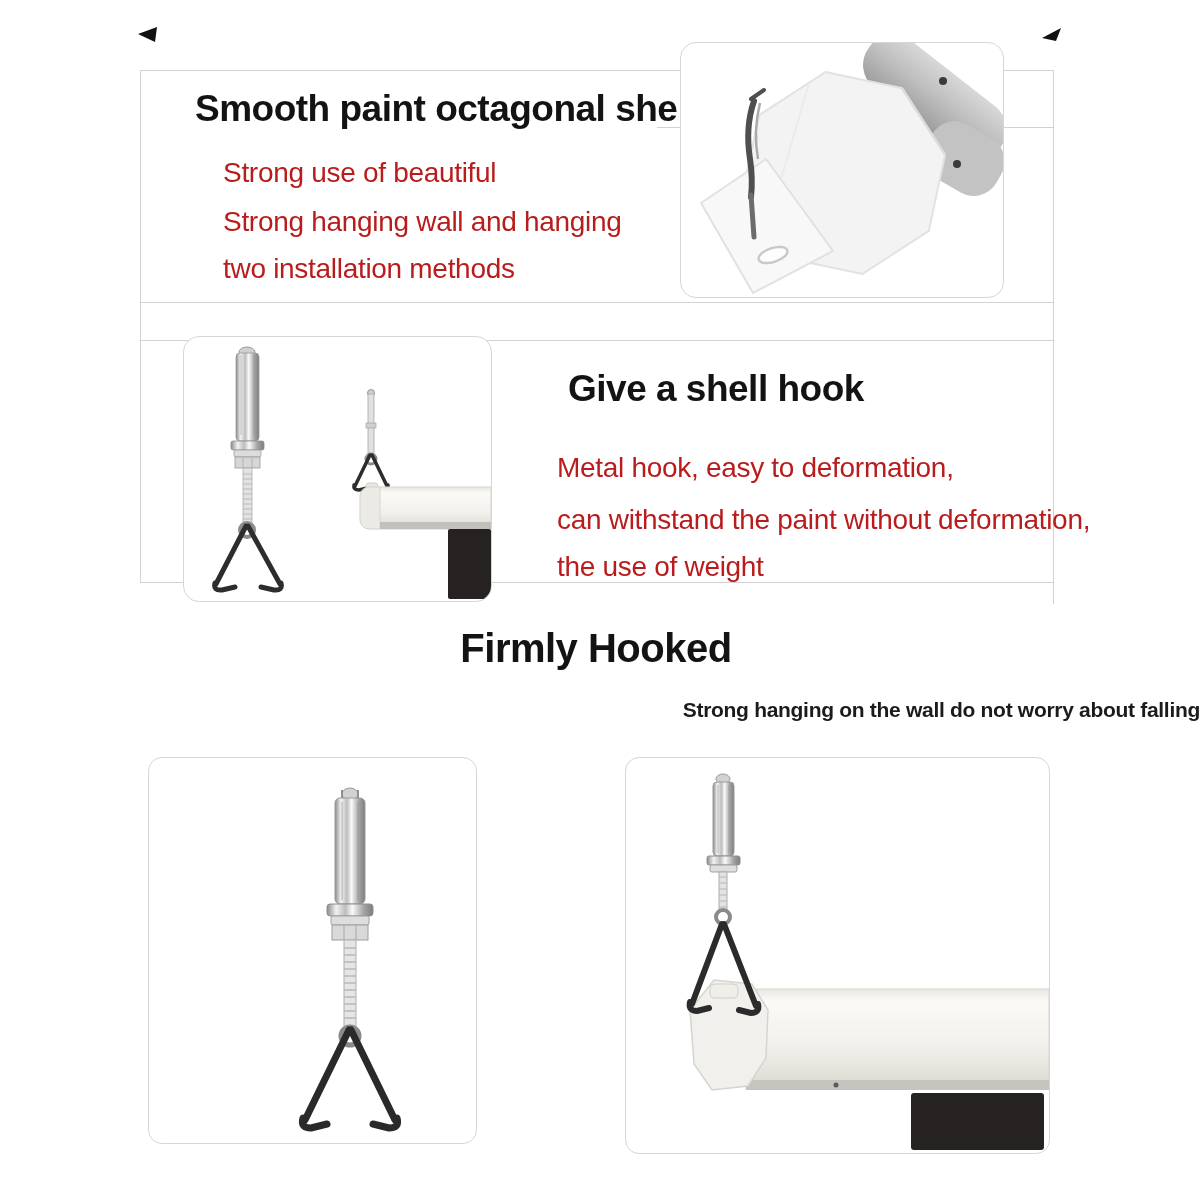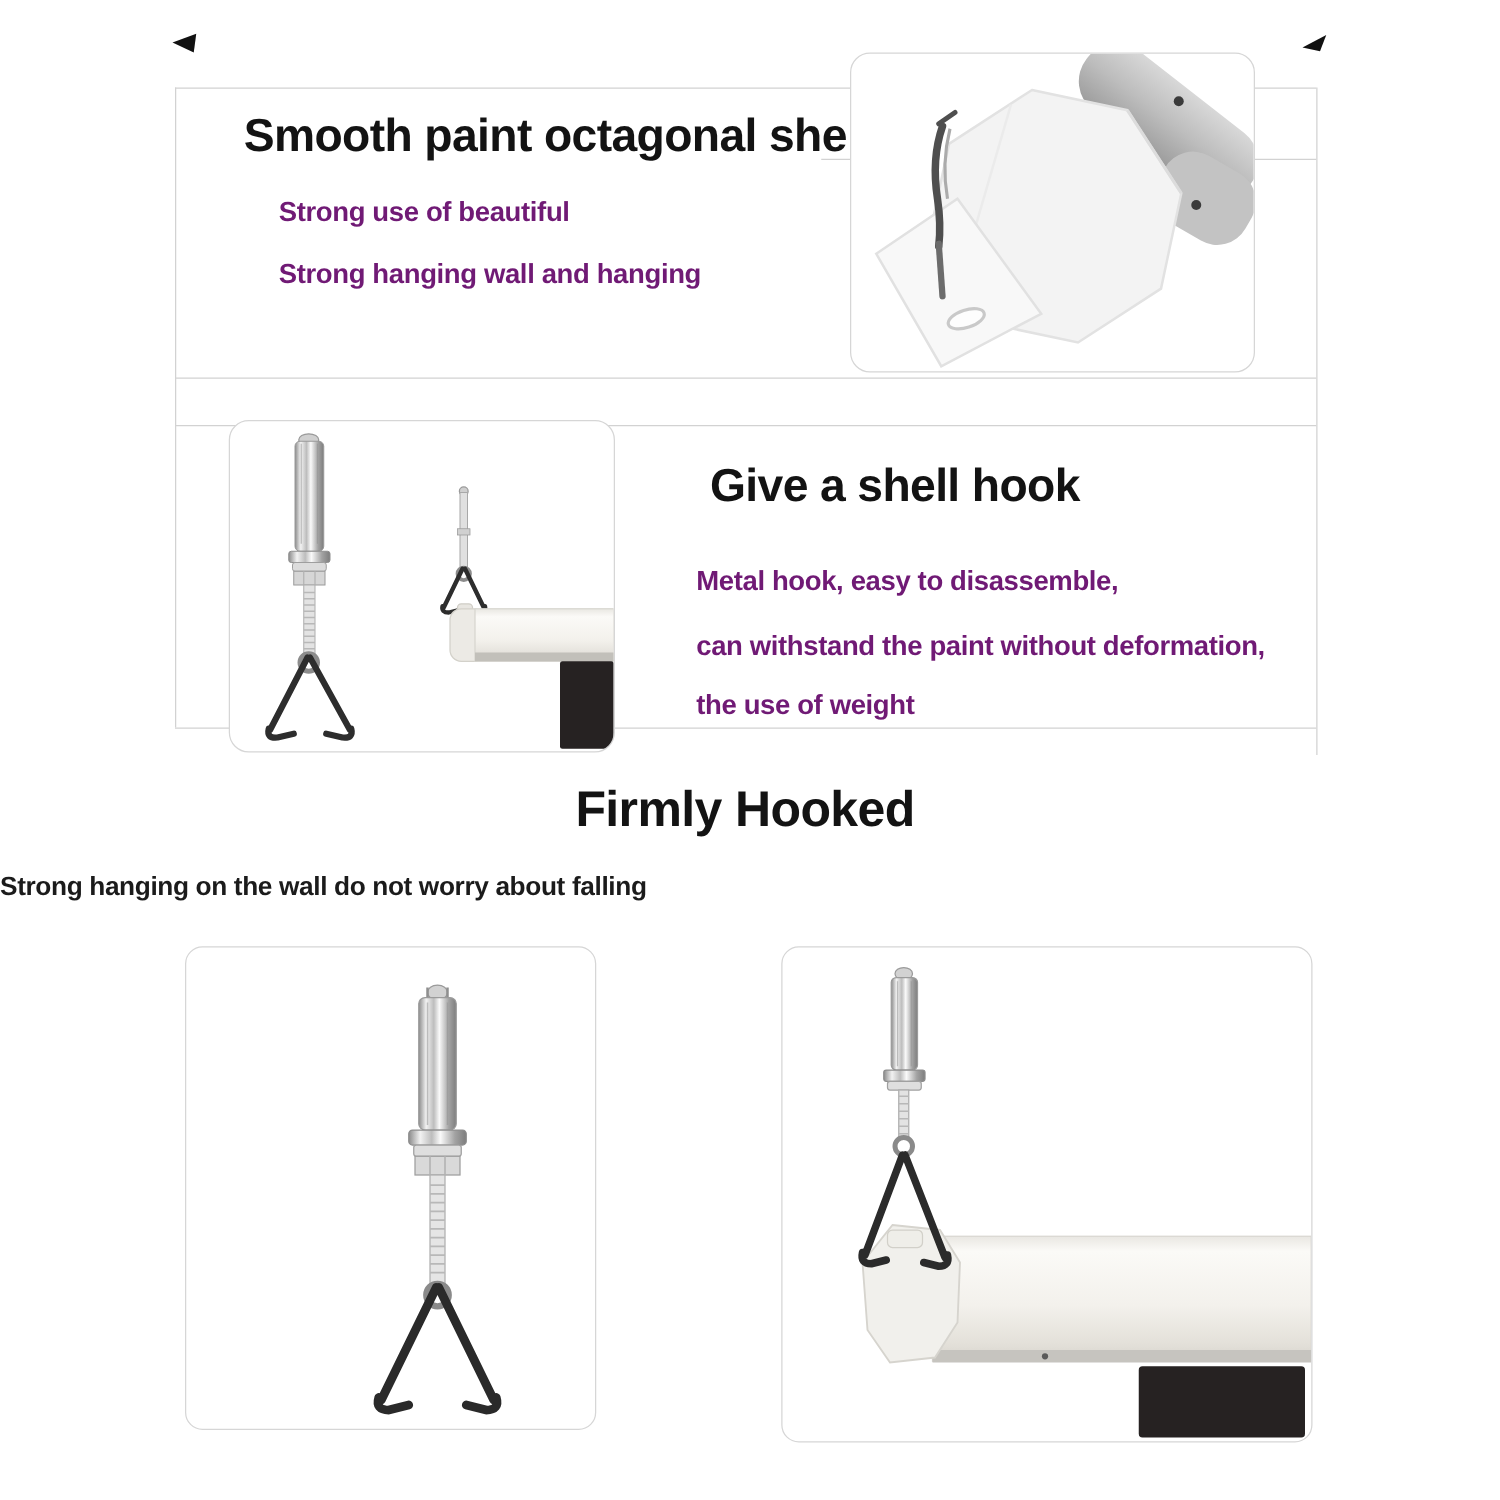--- a/index.html
+++ b/index.html
@@ -6,34 +6,34 @@
   .canvas{
     position:relative;width:1200px;height:1200px;background:#ffffff;
     font-family:"Liberation Sans",sans-serif;color:#141414;overflow:hidden;
   }
   .gline{position:absolute;background:#d2d2d2;z-index:0;}
   .h1{
     position:absolute;font-size:37px;font-weight:600;letter-spacing:-0.5px;
     color:#131313;z-index:1;white-space:nowrap;
   }
   .bodyline{
-    position:absolute;font-size:22px;font-weight:700;letter-spacing:-0.3px;
-    color:#701a75;z-index:1;white-space:nowrap;
+    position:absolute;font-size:28px;font-weight:400;letter-spacing:-0.3px;
+    color:#b91c1c;z-index:1;white-space:nowrap;
   }
   .card{
     position:absolute;background:#ffffff;border:1.5px solid #d6d6d6;
     overflow:hidden;z-index:2;
   }
   .card svg{display:block;}
   .center-title{
     position:absolute;left:0;right:0;text-align:center;font-size:40px;
     font-weight:600;letter-spacing:-0.5px;color:#131313;z-index:1;
   }
   .center-sub{
-    position:absolute;left:0;right:0;text-align:left;font-size:21px;
+    position:absolute;left:0;right:0;text-align:right;font-size:21px;
     font-weight:600;letter-spacing:-0.3px;color:#1b1b1b;z-index:1;
   }
   .corner{position:absolute;z-index:3;}
 </style>
 </head>
 <body>
 
 <div class="canvas">
 
   <svg class="corner" style="left:137px;top:26px" width="22" height="18" viewBox="0 0 22 18">
@@ -47,20 +47,21 @@
   <div class="gline" style="left:1053px;top:70px;width:1px;height:534px"></div>
   <div class="gline" style="left:140px;top:70px;width:913px;height:1px"></div>
   <div class="gline" style="left:140px;top:302px;width:913px;height:1px"></div>
   <div class="gline" style="left:140px;top:340px;width:913px;height:1px"></div>
   <div class="gline" style="left:140px;top:582px;width:913px;height:1px"></div>
   <div class="gline" style="left:657px;top:127px;width:396px;height:1px"></div>
 
   <div class="h1" style="left:195px;top:88px">Smooth paint octagonal shell</div>
   <div class="bodyline" style="left:223px;top:157px">Strong use of beautiful</div>
   <div class="bodyline" style="left:223px;top:206px">Strong hanging wall and hanging</div>
+  <div class="bodyline" style="left:223px;top:253px">two installation methods</div>
 
   <div class="card" style="left:680px;top:42px;width:322px;height:254px;border-radius:16px">
     <svg width="322" height="254" viewBox="0 0 322 254">
       <defs>
         <linearGradient id="arm1" x1="0" y1="0" x2="0" y2="1">
           <stop offset="0" stop-color="#d8d8d8"></stop>
             <stop offset="0.5" stop-color="#bdbdbd"></stop>
           <stop offset="1" stop-color="#9c9c9c"></stop>
         </linearGradient>
       </defs>
@@ -88,21 +89,21 @@
       <g>
         <path d="M70,56 l13,-9" stroke="#4f4f4f" stroke-width="4" fill="none" stroke-linecap="round"></path>
         <path d="M73,58 q-9,26 -4,58 q3,20 1,38" stroke="#4f4f4f" stroke-width="6" fill="none" stroke-linecap="round"></path>
         <path d="M79,60 q-7,28 -2,56" stroke="#ababab" stroke-width="2.5" fill="none"></path>
         <path d="M70,152 l3,42" stroke="#6c6c6c" stroke-width="5" fill="none" stroke-linecap="round"></path>
       </g>
     </svg>
   </div>
 
   <div class="h1" style="left:568px;top:368px">Give a shell hook</div>
-  <div class="bodyline" style="left:557px;top:452px">Metal hook, easy to disassemble,</div>
+  <div class="bodyline" style="left:557px;top:452px">Metal hook, easy to deformation,</div>
   <div class="bodyline" style="left:557px;top:504px">can withstand the paint without deformation,</div>
   <div class="bodyline" style="left:557px;top:551px">the use of weight</div>
 
   <div class="card" style="left:183px;top:336px;width:307px;height:264px;border-radius:16px">
     <svg width="307" height="264" viewBox="0 0 307 264">
       <defs>
         <linearGradient id="chr2" x1="0" y1="0" x2="1" y2="0">
           <stop offset="0" stop-color="#8b8b8b"></stop>
             <stop offset="0.2" stop-color="#f2f2f2"></stop>
           <stop offset="0.4" stop-color="#bdbdbd"></stop>

